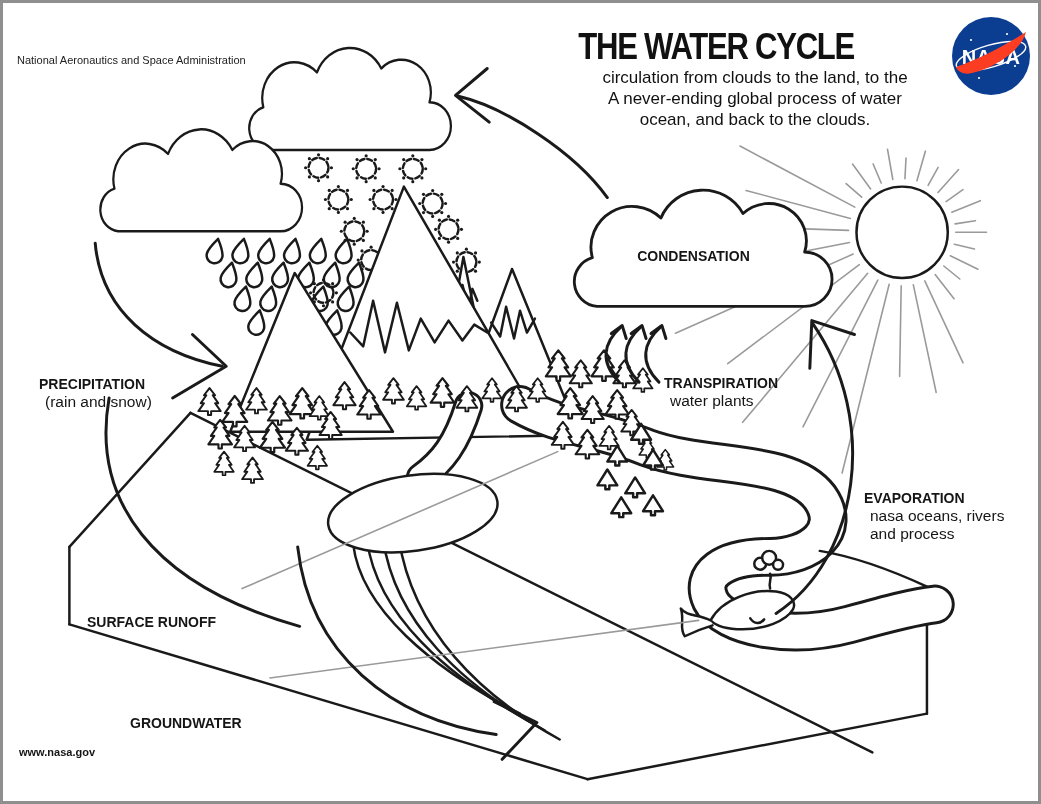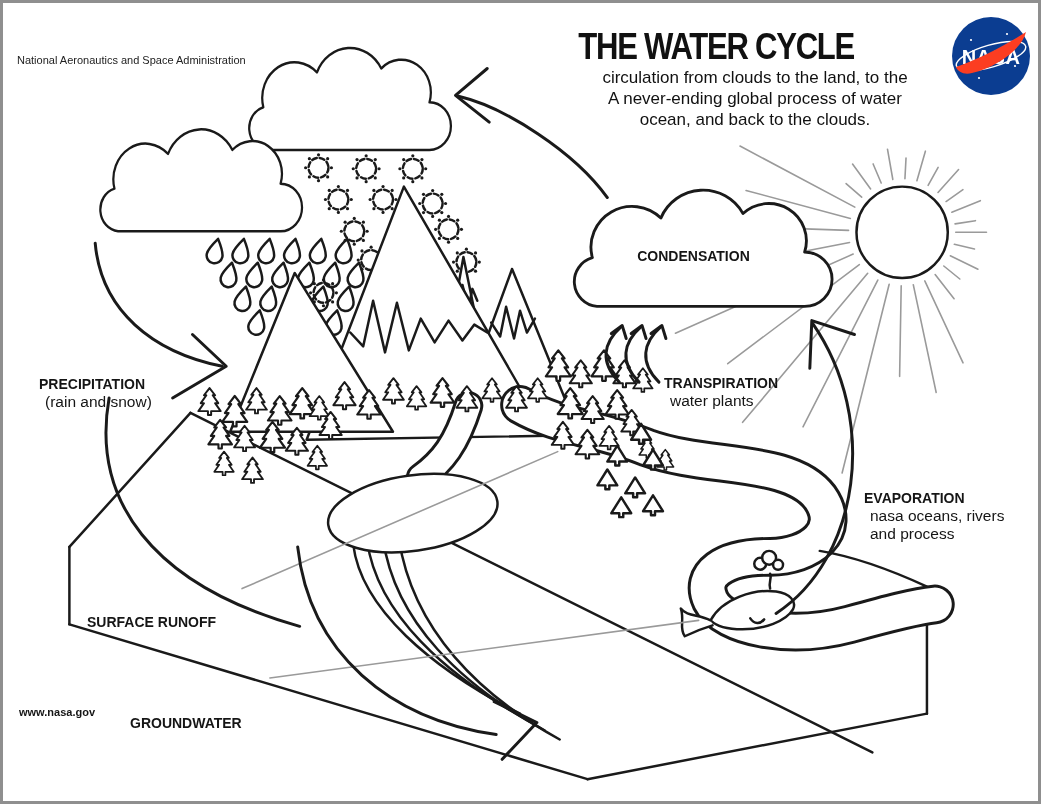--- a/index.html
+++ b/index.html
@@ -17,21 +17,21 @@
   .subtitle{left:568px;top:64px;width:368px;text-align:center;font-size:17px;
     line-height:21px;color:#111;}
   .diagram-label{font-size:14px;font-weight:bold;}
   .diagram-sub{font-size:15.5px;font-weight:normal;margin-left:6px;}
   .lbl-precip{left:36px;top:373px;}
   .lbl-cond{left:588px;top:245px;width:205px;text-align:center;}
   .lbl-transp{left:661px;top:372px;}
   .lbl-evap{left:861px;top:487px;}
   .lbl-runoff{left:56px;top:611px;margin-left:28px;}
   .lbl-ground{left:127px;top:712px;}
-  .url{left:16px;top:703px;font-size:11px;font-weight:bold;}
+  .url{left:16px;top:743px;font-size:11px;font-weight:bold;}
   .logo{position:absolute;left:946px;top:11px;width:84px;height:84px;}
 </style>
 </head>
 <body>
 
 <div class="page">
 
   <svg class="art" viewBox="0 0 1041 804" fill="none" stroke-linecap="round" stroke-linejoin="round">
     <defs>
       <path id="cloud" d="M30,126 A22,22 0 0 1 26,83 A36,36 0 0 1 86,48 A40,40 0 0 1 158,44 A33,33 0 0 1 212,78 A24,24 0 0 1 212,126 Z" stroke="#1a1a1a" stroke-width="2.5"></path>

